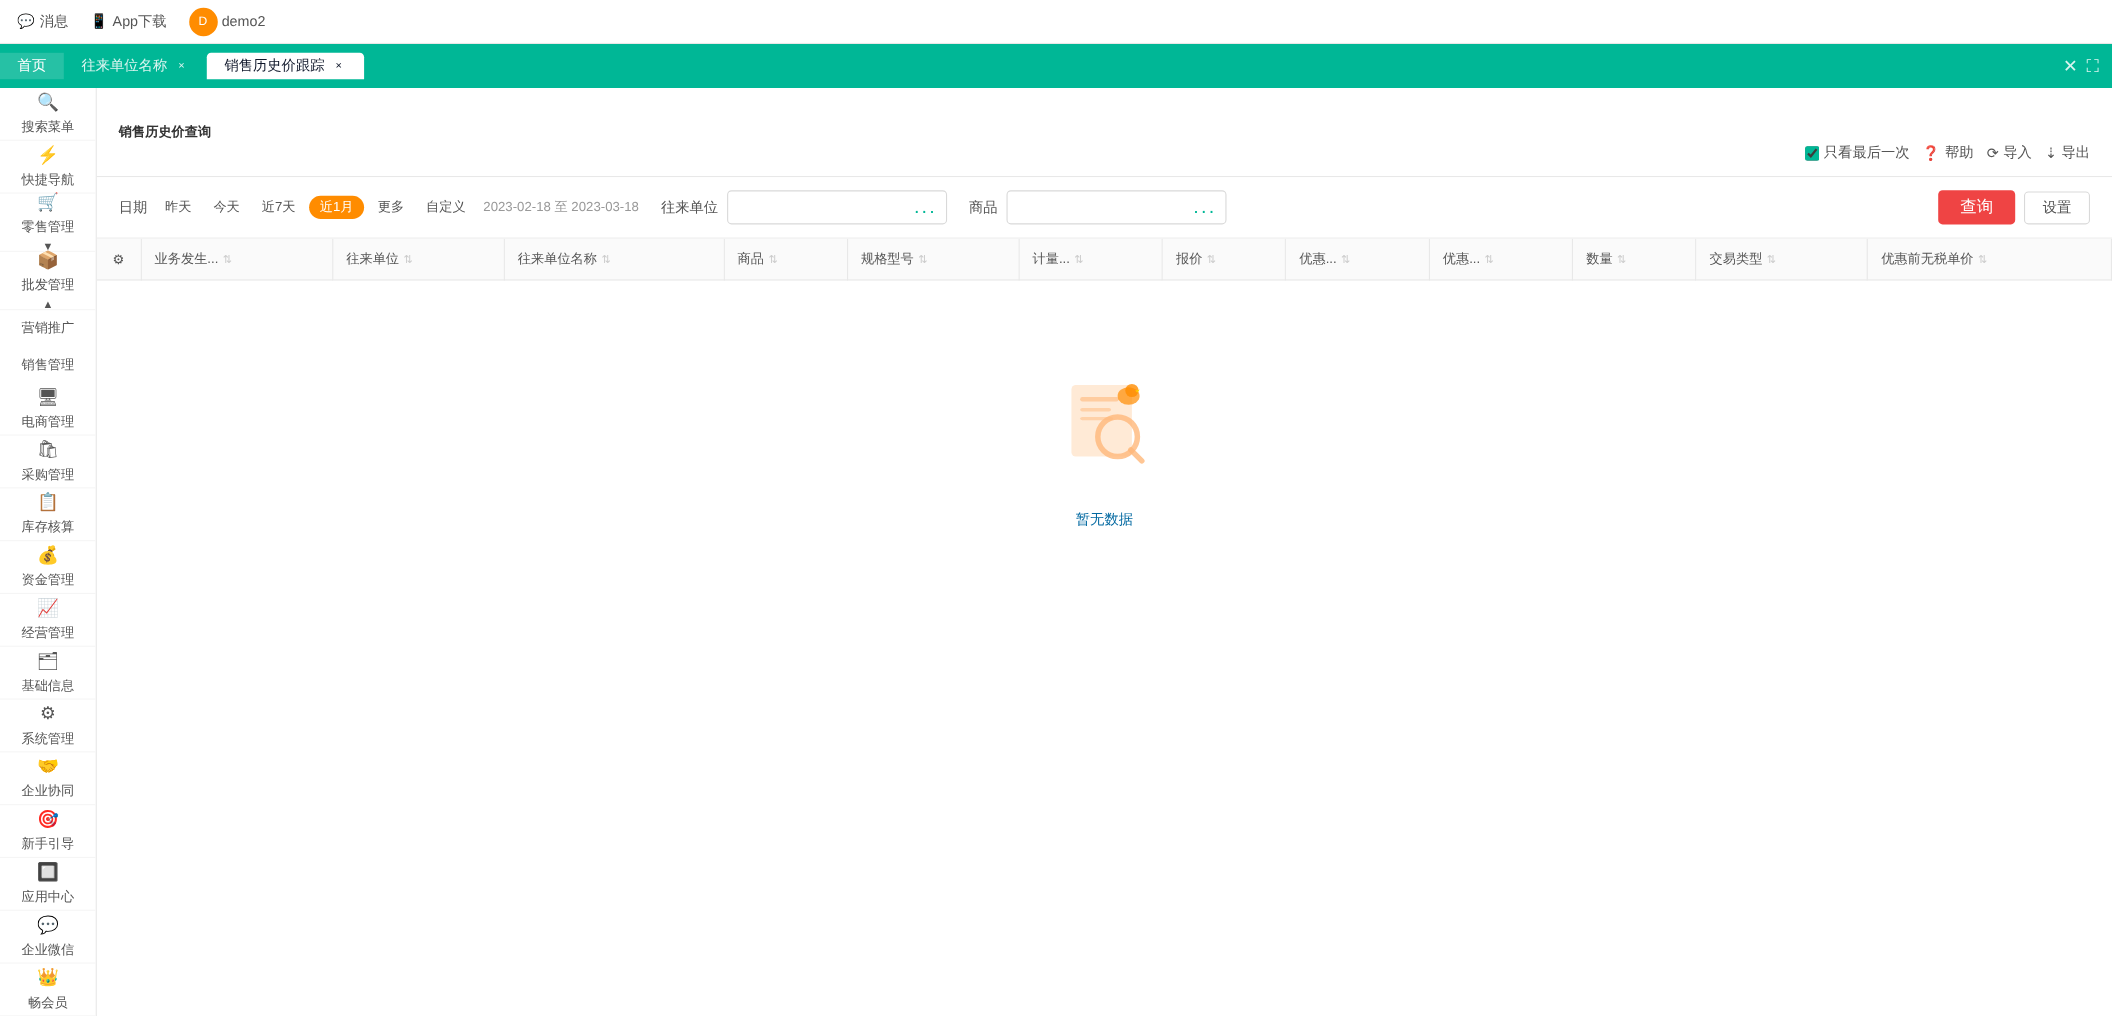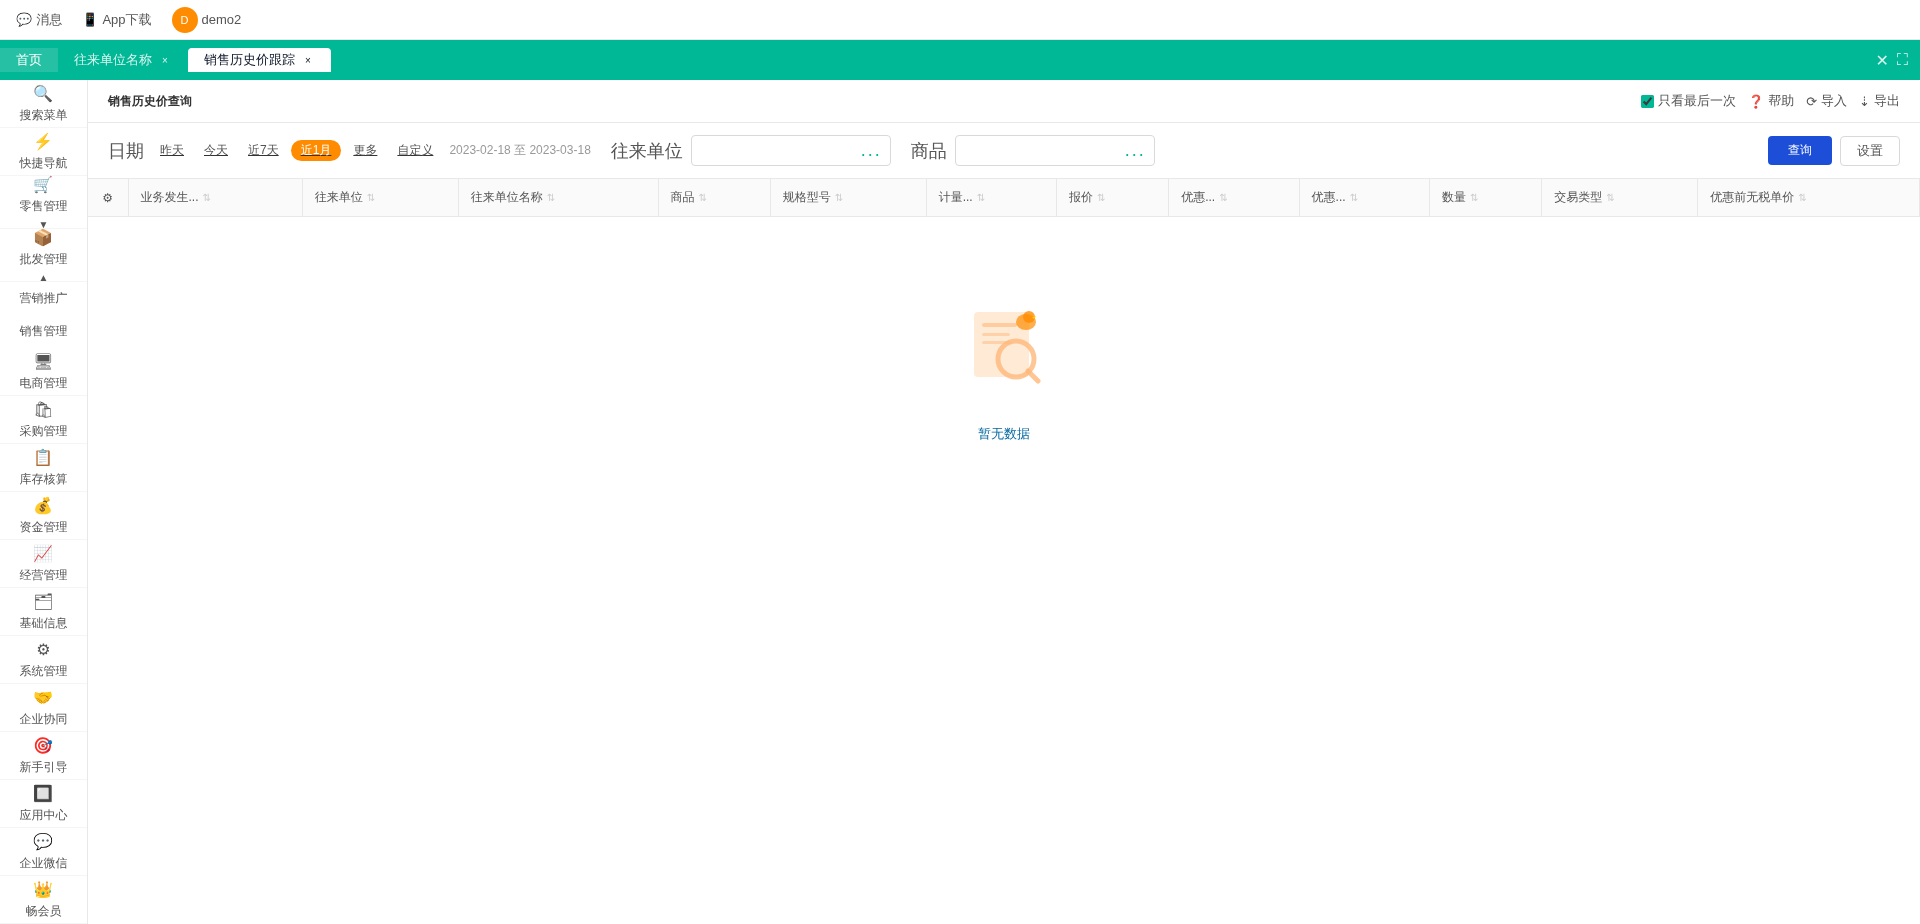--- a/index.html
+++ b/index.html
@@ -35,36 +35,36 @@
     .sidebar-item { display: flex; flex-direction: column; align-items: center; justify-content: center; padding: 10px 4px; cursor: pointer; color: #555; font-size: 12px; gap: 4px; border-bottom: 1px solid #f5f5f5; min-height: 48px; }
     .sidebar-item .item-icon { font-size: 16px; }
     .sidebar-child { padding: 8px 4px; text-align: center; cursor: pointer; color: #555; font-size: 12px; }
 
     
     .content { flex: 1; overflow: auto; display: flex; flex-direction: column; }
 
     
     .page-header { background: #fff; padding: 12px 20px 0; border-bottom: 1px solid #e8e8e8; display: flex; align-items: center; justify-content: space-between; }
     .page-title { font-size: 12px; font-weight: bold; color: #333; padding-bottom: 12px; }
-    .page-header-actions { display: flex; align-items: center; gap: 12px; padding-bottom: 12px; color: #555; font-size: 13px; }
+    .page-header-actions { display: flex; align-items: center; gap: 12px; padding-bottom: 12px; color: #555; font-size: 13px; margin-top: 38px; }
     .page-header-actions span { display: flex; align-items: center; gap: 4px; cursor: pointer; }
 
     
     .filter-bar { background: #fff; padding: 12px 20px; display: flex; align-items: flex-start; gap: 16px; flex-wrap: wrap; border-bottom: 1px solid #e8e8e8; }
     .filter-group { display: flex; align-items: center; gap: 8px; }
-    .filter-label { color: #555; white-space: nowrap; font-size: 18px; }
-    .date-options { display: flex; align-items: center; gap: 4px; text-decoration: underline; }
+    .filter-label { color: #555; white-space: nowrap; font-size: 13px; }
+    .date-options { display: flex; align-items: center; gap: 4px; }
     .date-btn { padding: 2px 8px; border-radius: 3px; cursor: pointer; font-size: 12px; color: #555; }
     .date-btn.active { background: #ff8c00; color: #fff; border-radius: 12px; padding: 2px 10px; }
     .date-range { font-size: 12px; color: #999; }
     .filter-input { border: 1px solid #d9d9d9; border-radius: 4px; padding: 4px 8px; font-size: 13px; color: #333; min-width: 200px; cursor: pointer; display: flex; align-items: center; justify-content: space-between; }
     .filter-input .dots { color: #00b796; font-size: 18px; letter-spacing: 2px; }
     .filter-row { display: flex; align-items: center; gap: 20px; width: 100%; }
     .filter-actions { display: flex; align-items: center; gap: 8px; margin-left: auto; }
-    .btn-query { background: #1d4ed8; color: #fff; border: none; border-radius: 4px; padding: 6px 20px; cursor: pointer; font-size: 12px; }
+    .btn-query { background: #ef4444; color: #fff; border: none; border-radius: 4px; padding: 6px 20px; cursor: pointer; font-size: 15px; }
     .btn-settings { background: #fff; color: #555; border: 1px solid #d9d9d9; border-radius: 4px; padding: 5px 16px; cursor: pointer; font-size: 13px; }
     .checkbox-label { display: flex; align-items: center; gap: 4px; font-size: 13px; color: #555; }
     .checkbox-label input { accent-color: #00b796; }
 
     
     .table-container { background: #fff; flex: 1; overflow: auto; margin: 0; }
     .data-table { width: 100%; border-collapse: collapse; }
     .data-table th { background: #fafafa; border-bottom: 1px solid #e8e8e8; border-right: 1px solid #e8e8e8; padding: 10px 12px; font-weight: 500; color: #555; font-size: 12px; white-space: nowrap; text-align: left; }
     .data-table th:first-child { width: 40px; text-align: center; }
     .data-table th .sort-icon { color: #ccc; font-size: 10px; }

